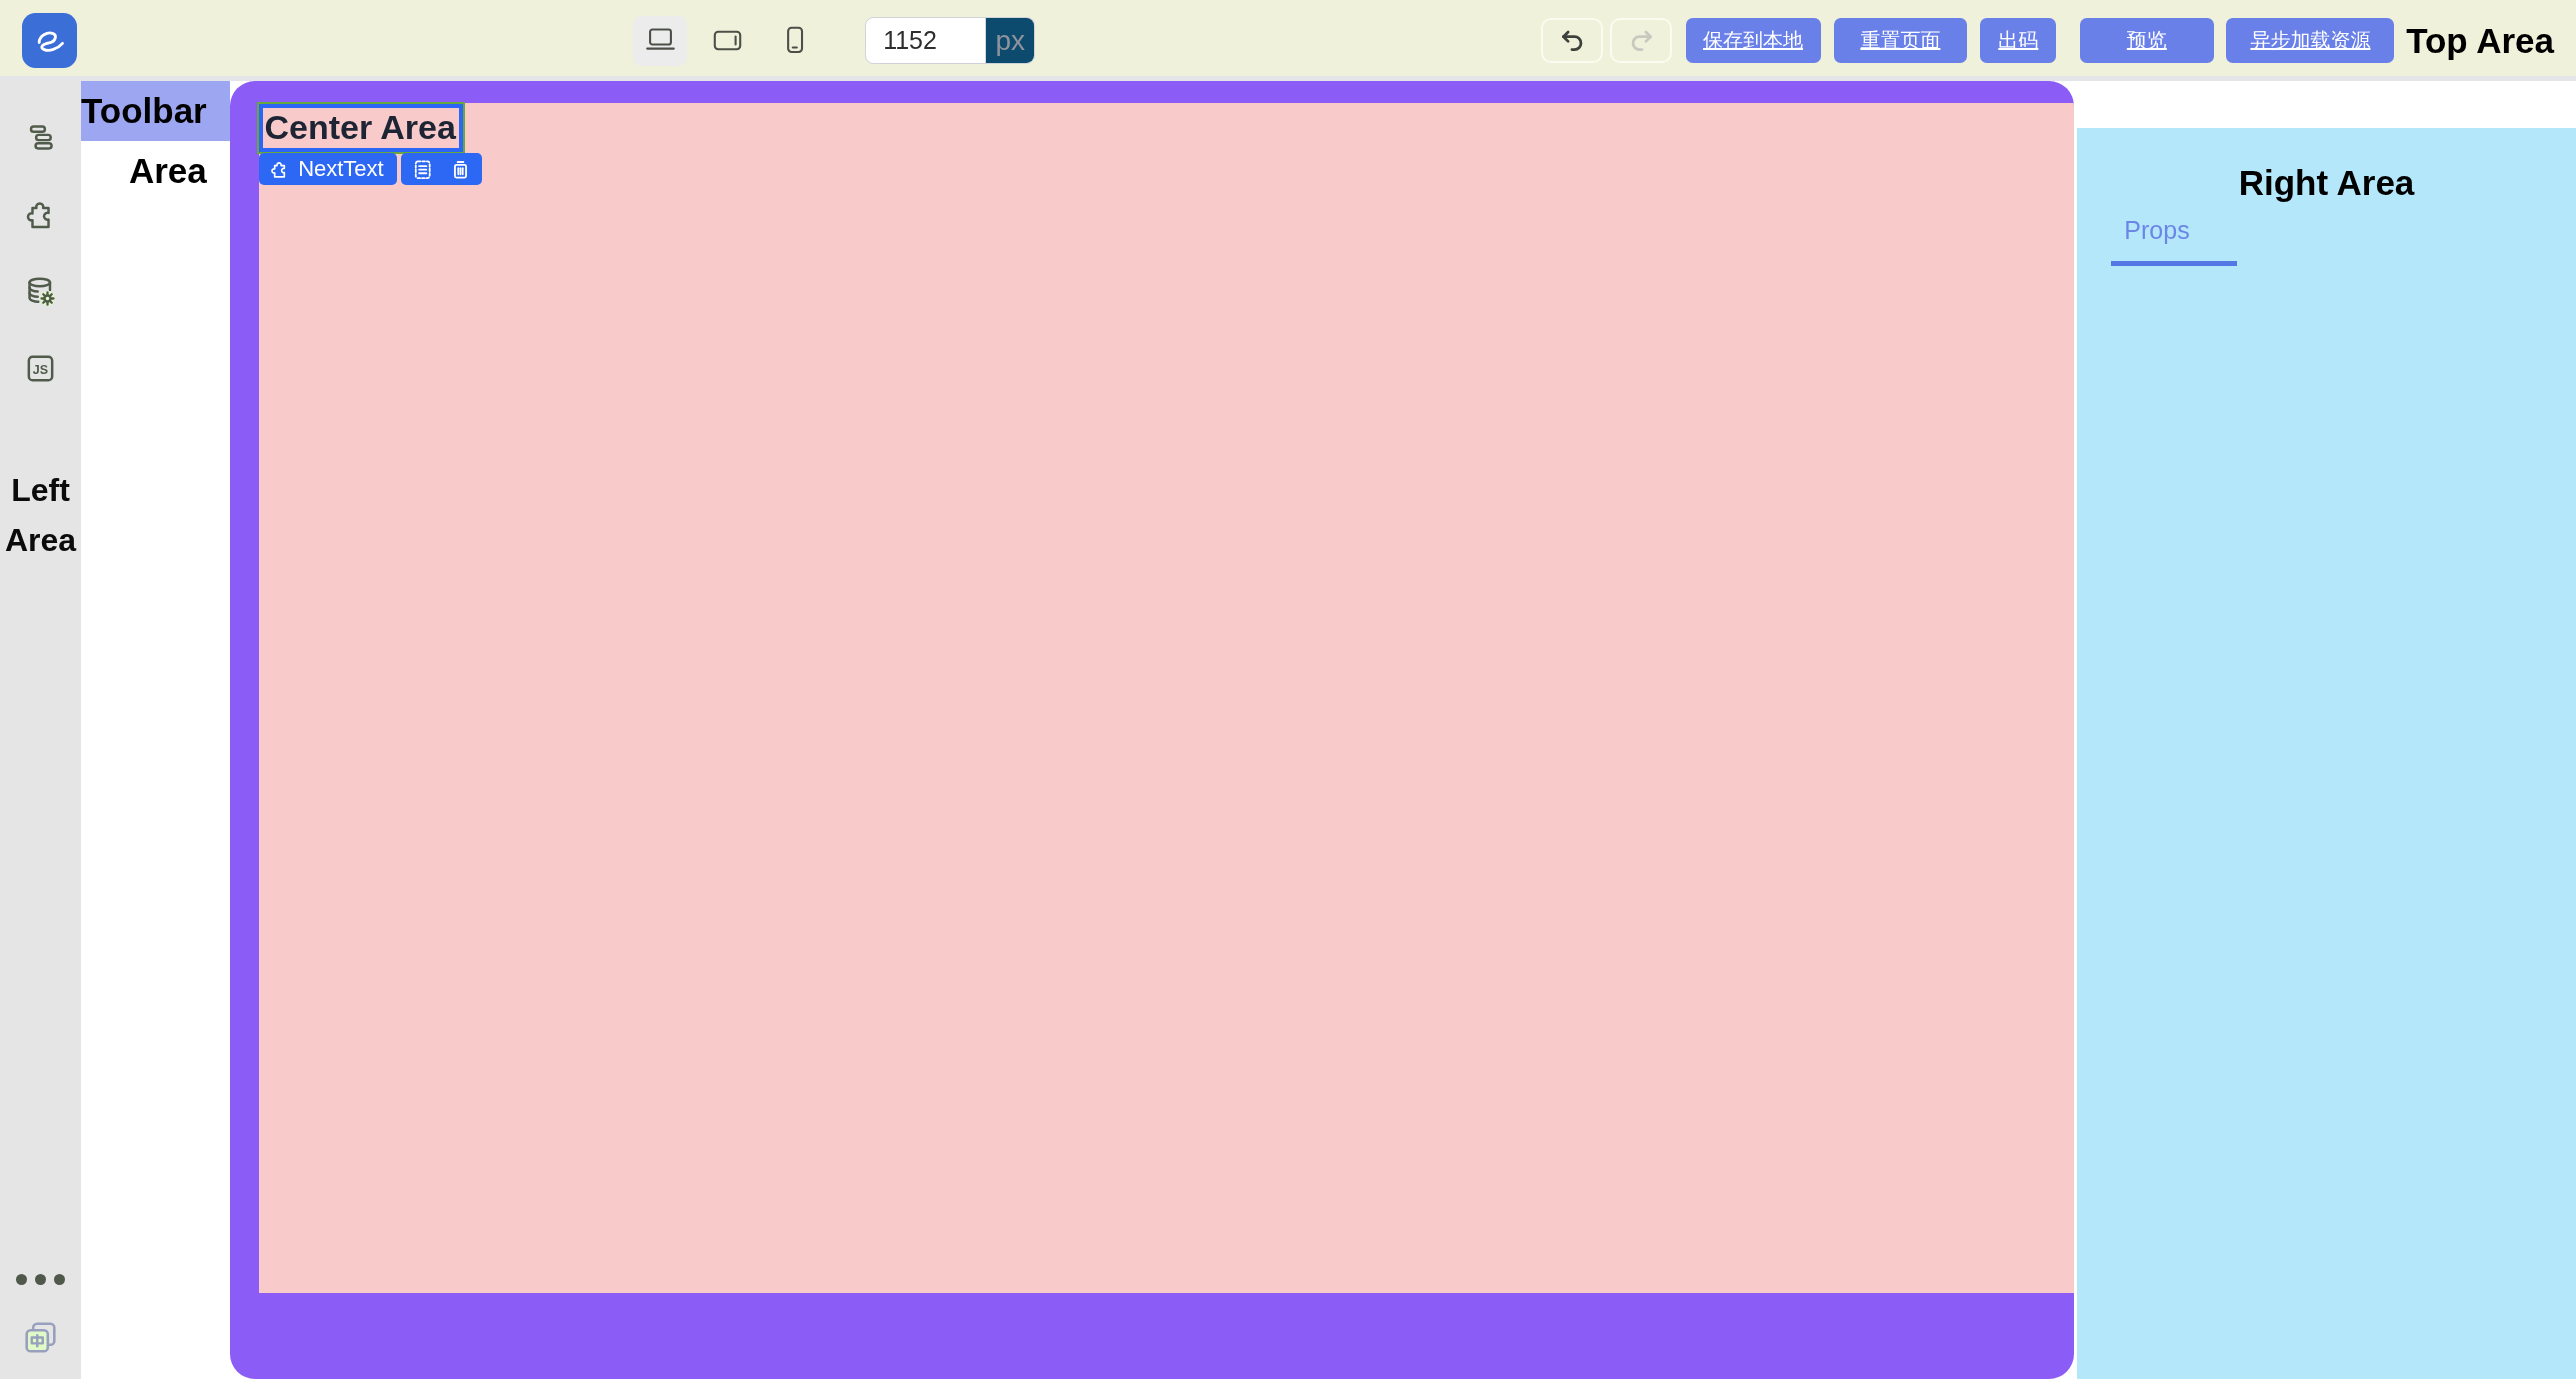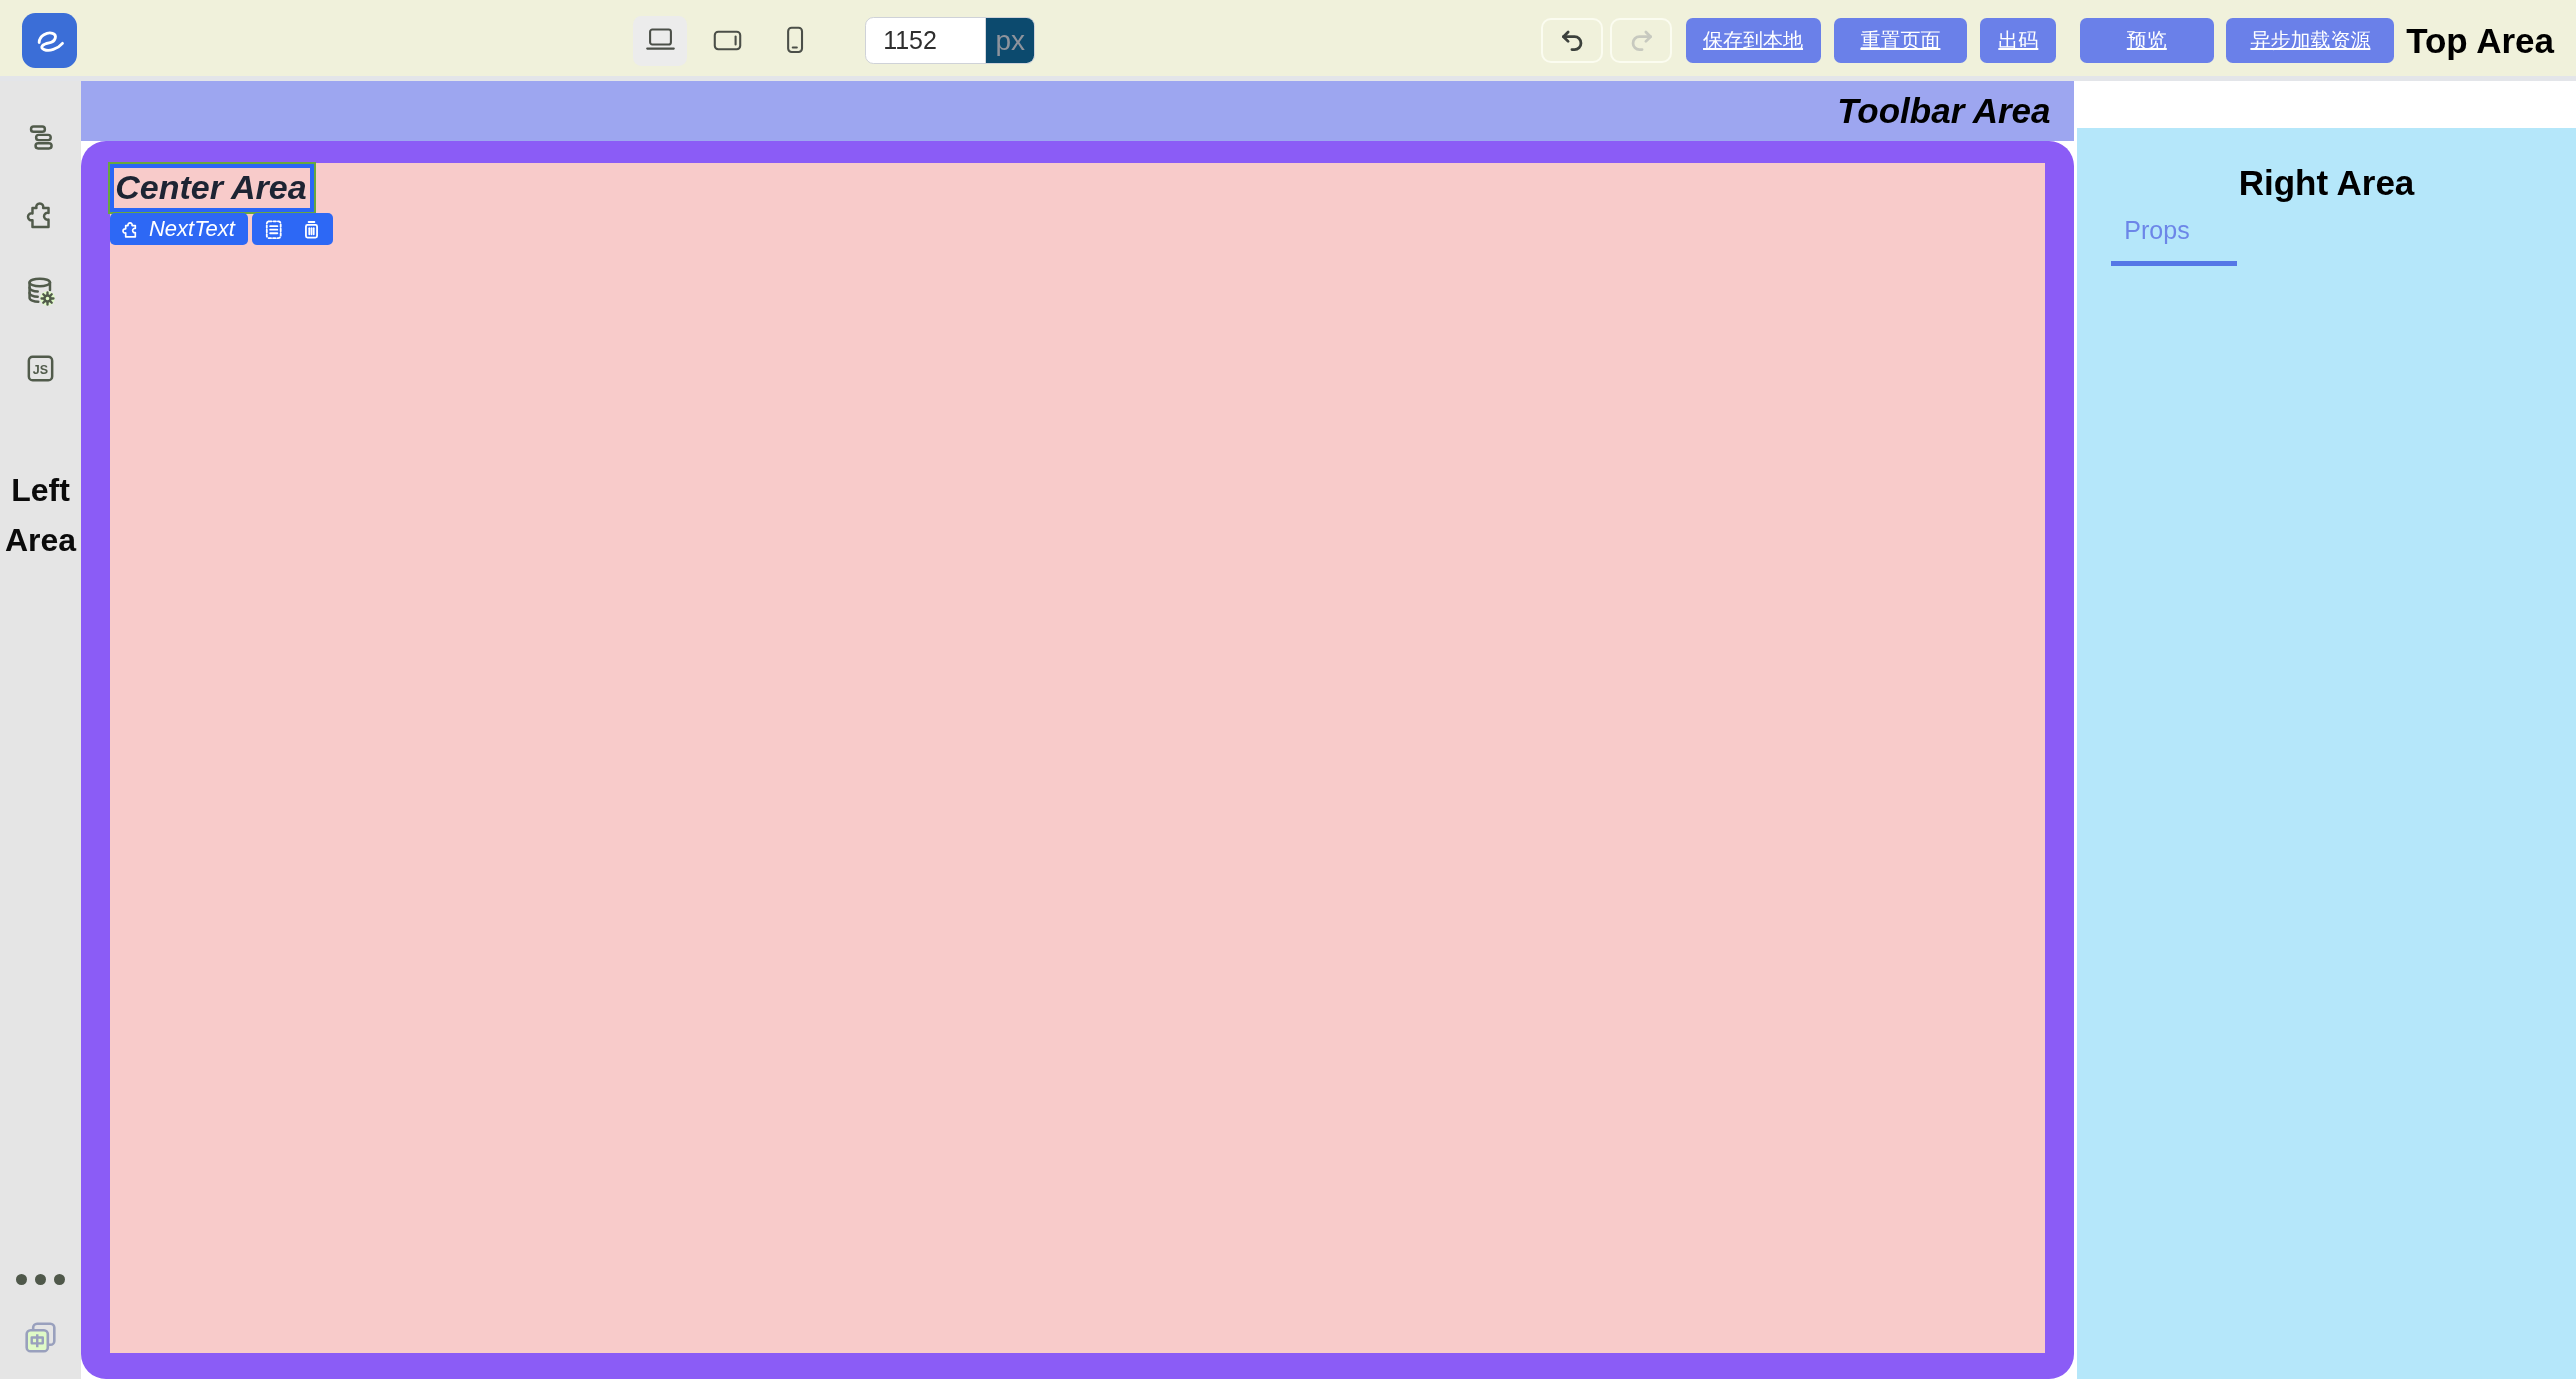--- a/index.html
+++ b/index.html
@@ -33,21 +33,21 @@
   
   .left-rail { position:relative; width:81px; height:100%; background:#e5e5e5; flex:0 0 81px; }
   .rail-icons { padding-top:39px; display:flex; flex-direction:column; align-items:center; }
   .rail-icon { width:35px; height:35px; margin-bottom:42px; cursor:pointer; display:flex; align-items:center; justify-content:center; }
   .left-area-label { margin-top:37px; text-align:center; font-size:32px; line-height:50px; font-weight:700; color:#0b0b0b; white-space:pre-line; }
   .rail-footer-dots { position:absolute; bottom:94px; left:0; width:81px; display:flex; justify-content:center; gap:8.4px; cursor:pointer; }
   .dot { width:11px; height:11px; border-radius:50%; background:#4f584a; }
   .rail-footer-i18n { position:absolute; bottom:22px; left:21px; width:39px; height:39px; cursor:pointer; }
 
   
-  .center-col { flex:1; display:flex; flex-direction:column; min-width:0;font-style:italic; }
+  .center-col { flex:1; display:flex; flex-direction:row; min-width:0; }
   .toolbar { height:60px; background:#9da6f0; font-size:35px; font-weight:700; color:#000; text-align:right; line-height:60px; padding-right:23.5px; flex:0 0 60px; }
   .canvas { flex:1; background:#8b5cf6; padding:22px 0 0 28.5px; position:relative; overflow:hidden;border-radius:25px; }
   .sim-page { position:relative; width:1935px; height:1190px; background:#f8cbca; }
   .sel-box { position:absolute; left:0; top:0.8px; display:inline-block; border:4.2px solid #2b66f6; outline:2.5px solid #68a73e; padding:0 3.4px 1.7px 1.7px; cursor:pointer; }
   .page-title { font-size:34px; line-height:39px; font-weight:700; color:#1d2433; white-space:nowrap; }
   .sel-chips { position:absolute; left:0; top:50px; display:flex; align-items:center; }
   .chip { height:32px; background:#2d68f5; border-radius:5px; display:flex; align-items:center; }
   .chip-main { padding:0 13.4px 0 10px; gap:8.4px; cursor:pointer; }
   .chip-main .chip-label { color:#fff; font-size:22px; }
   .chip-actions { margin-left:4.2px; padding:0 10px; gap:15px; }

